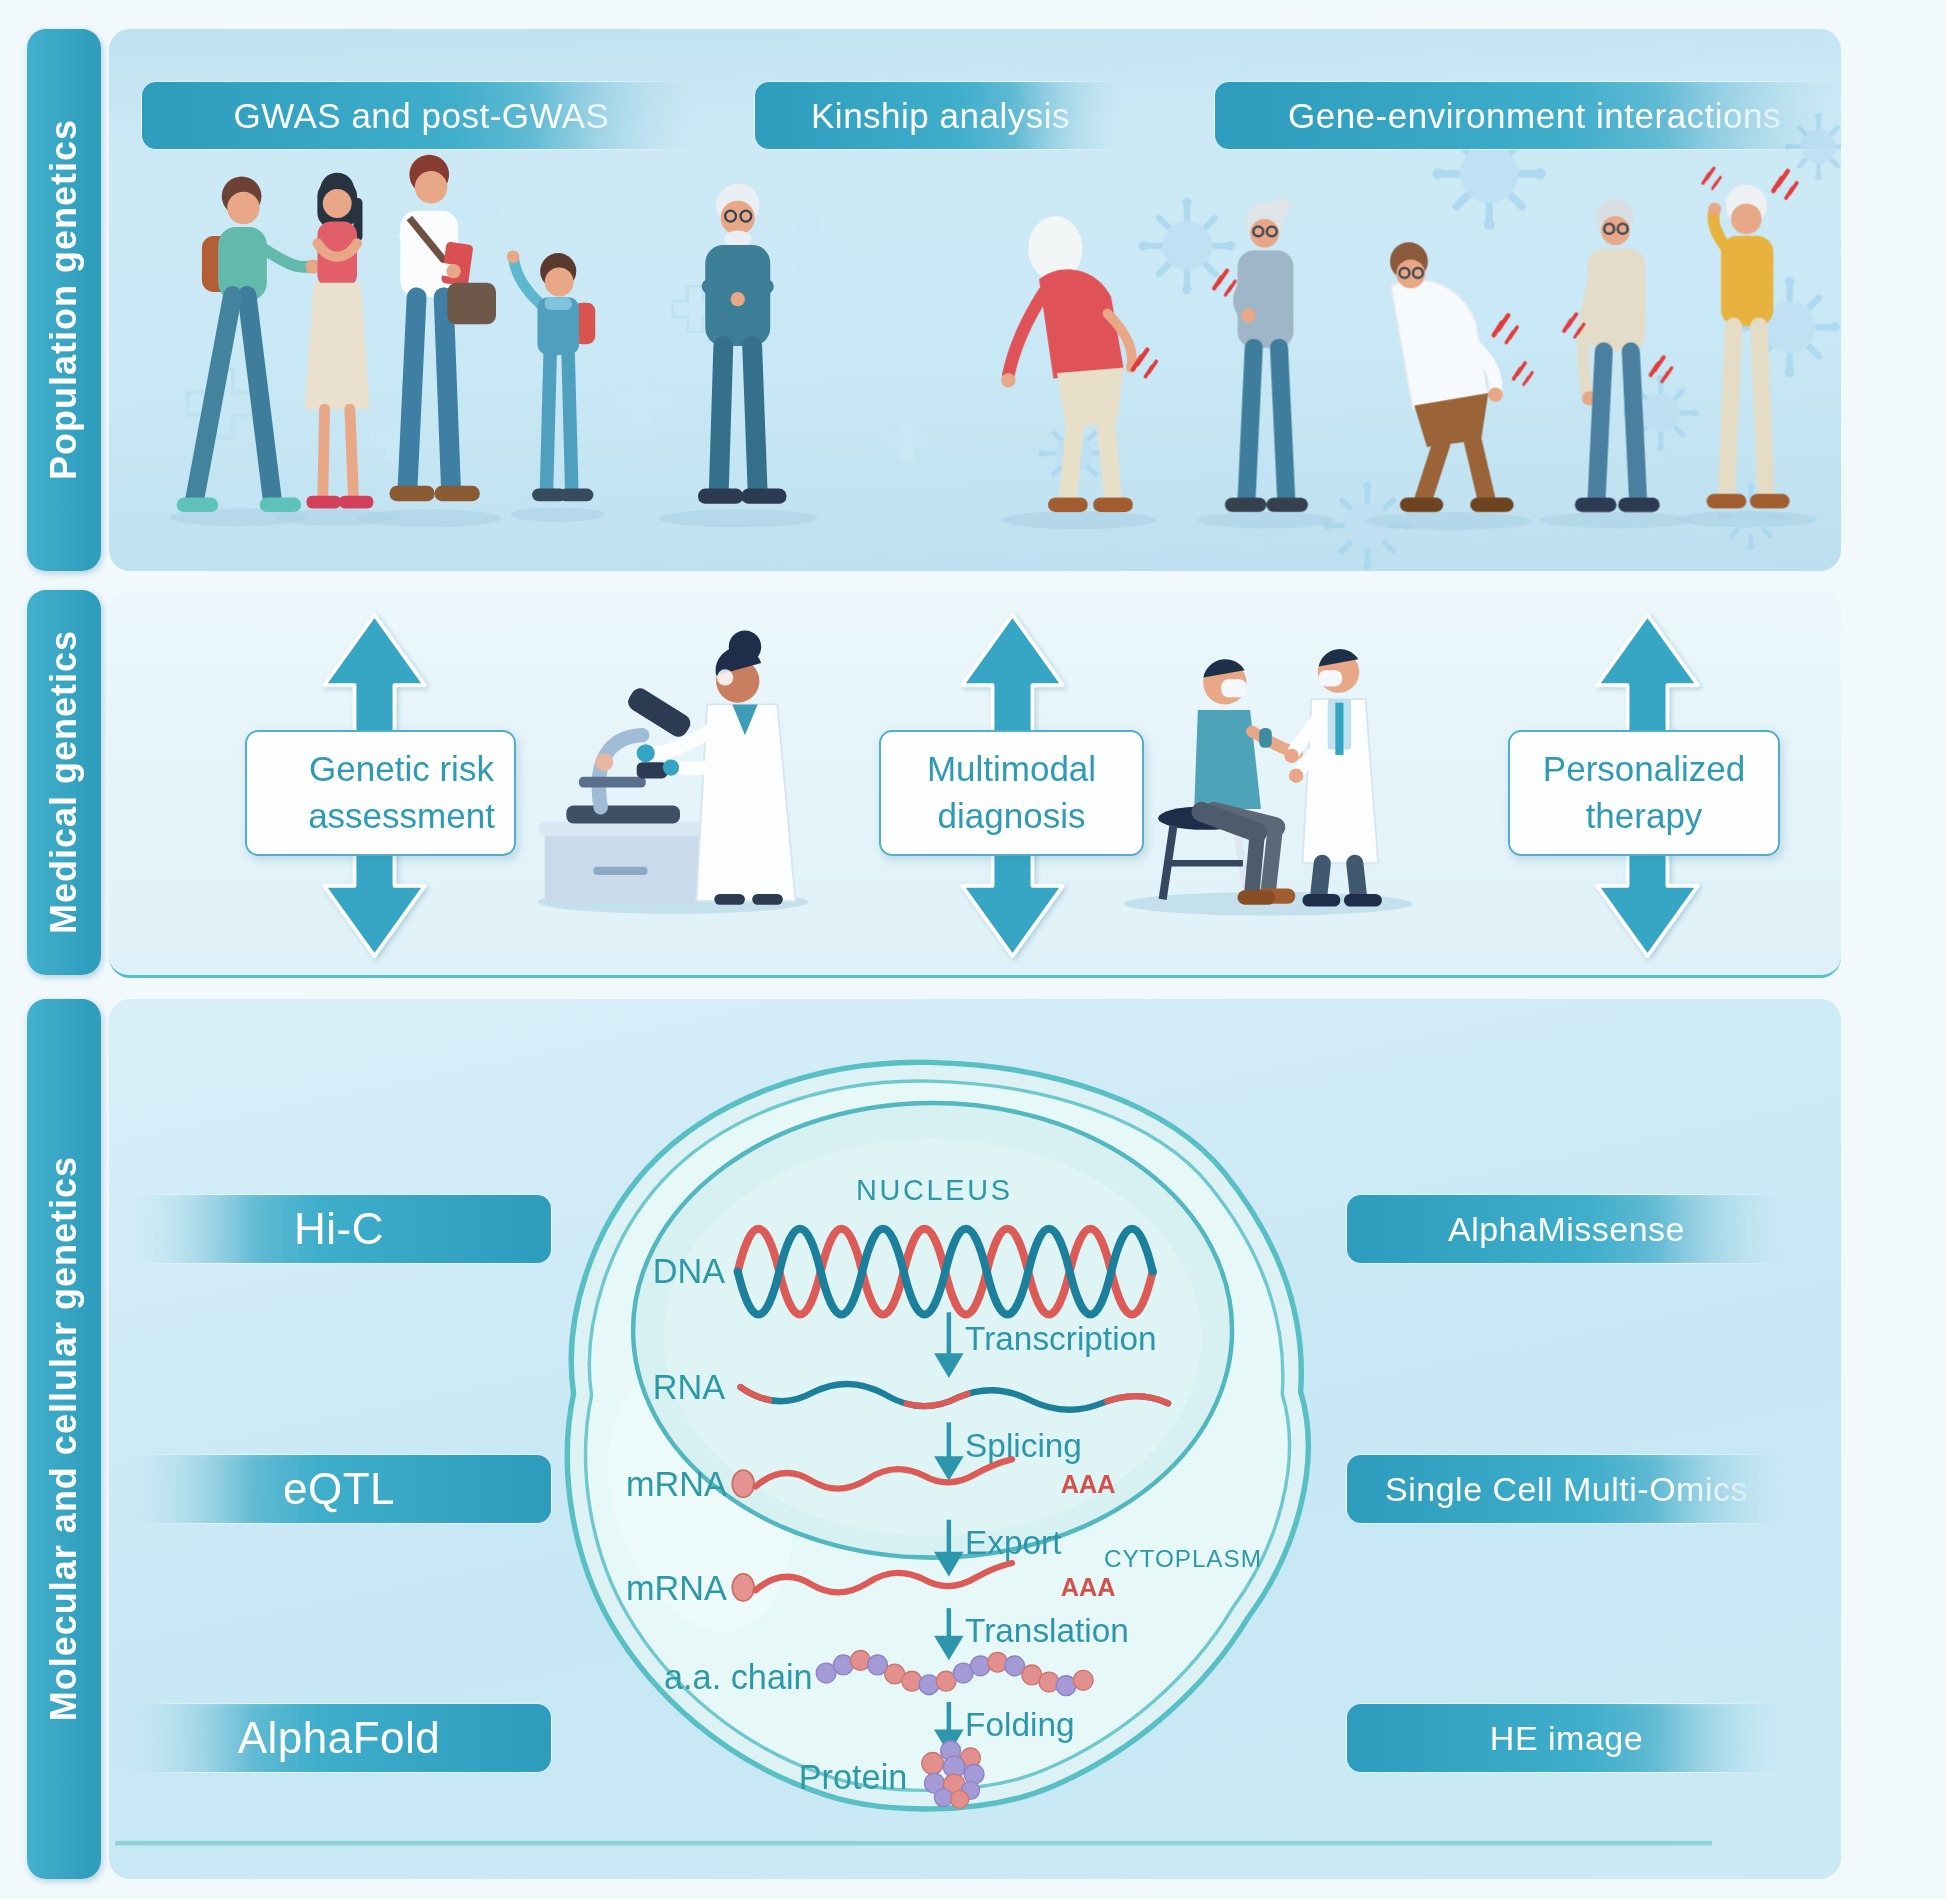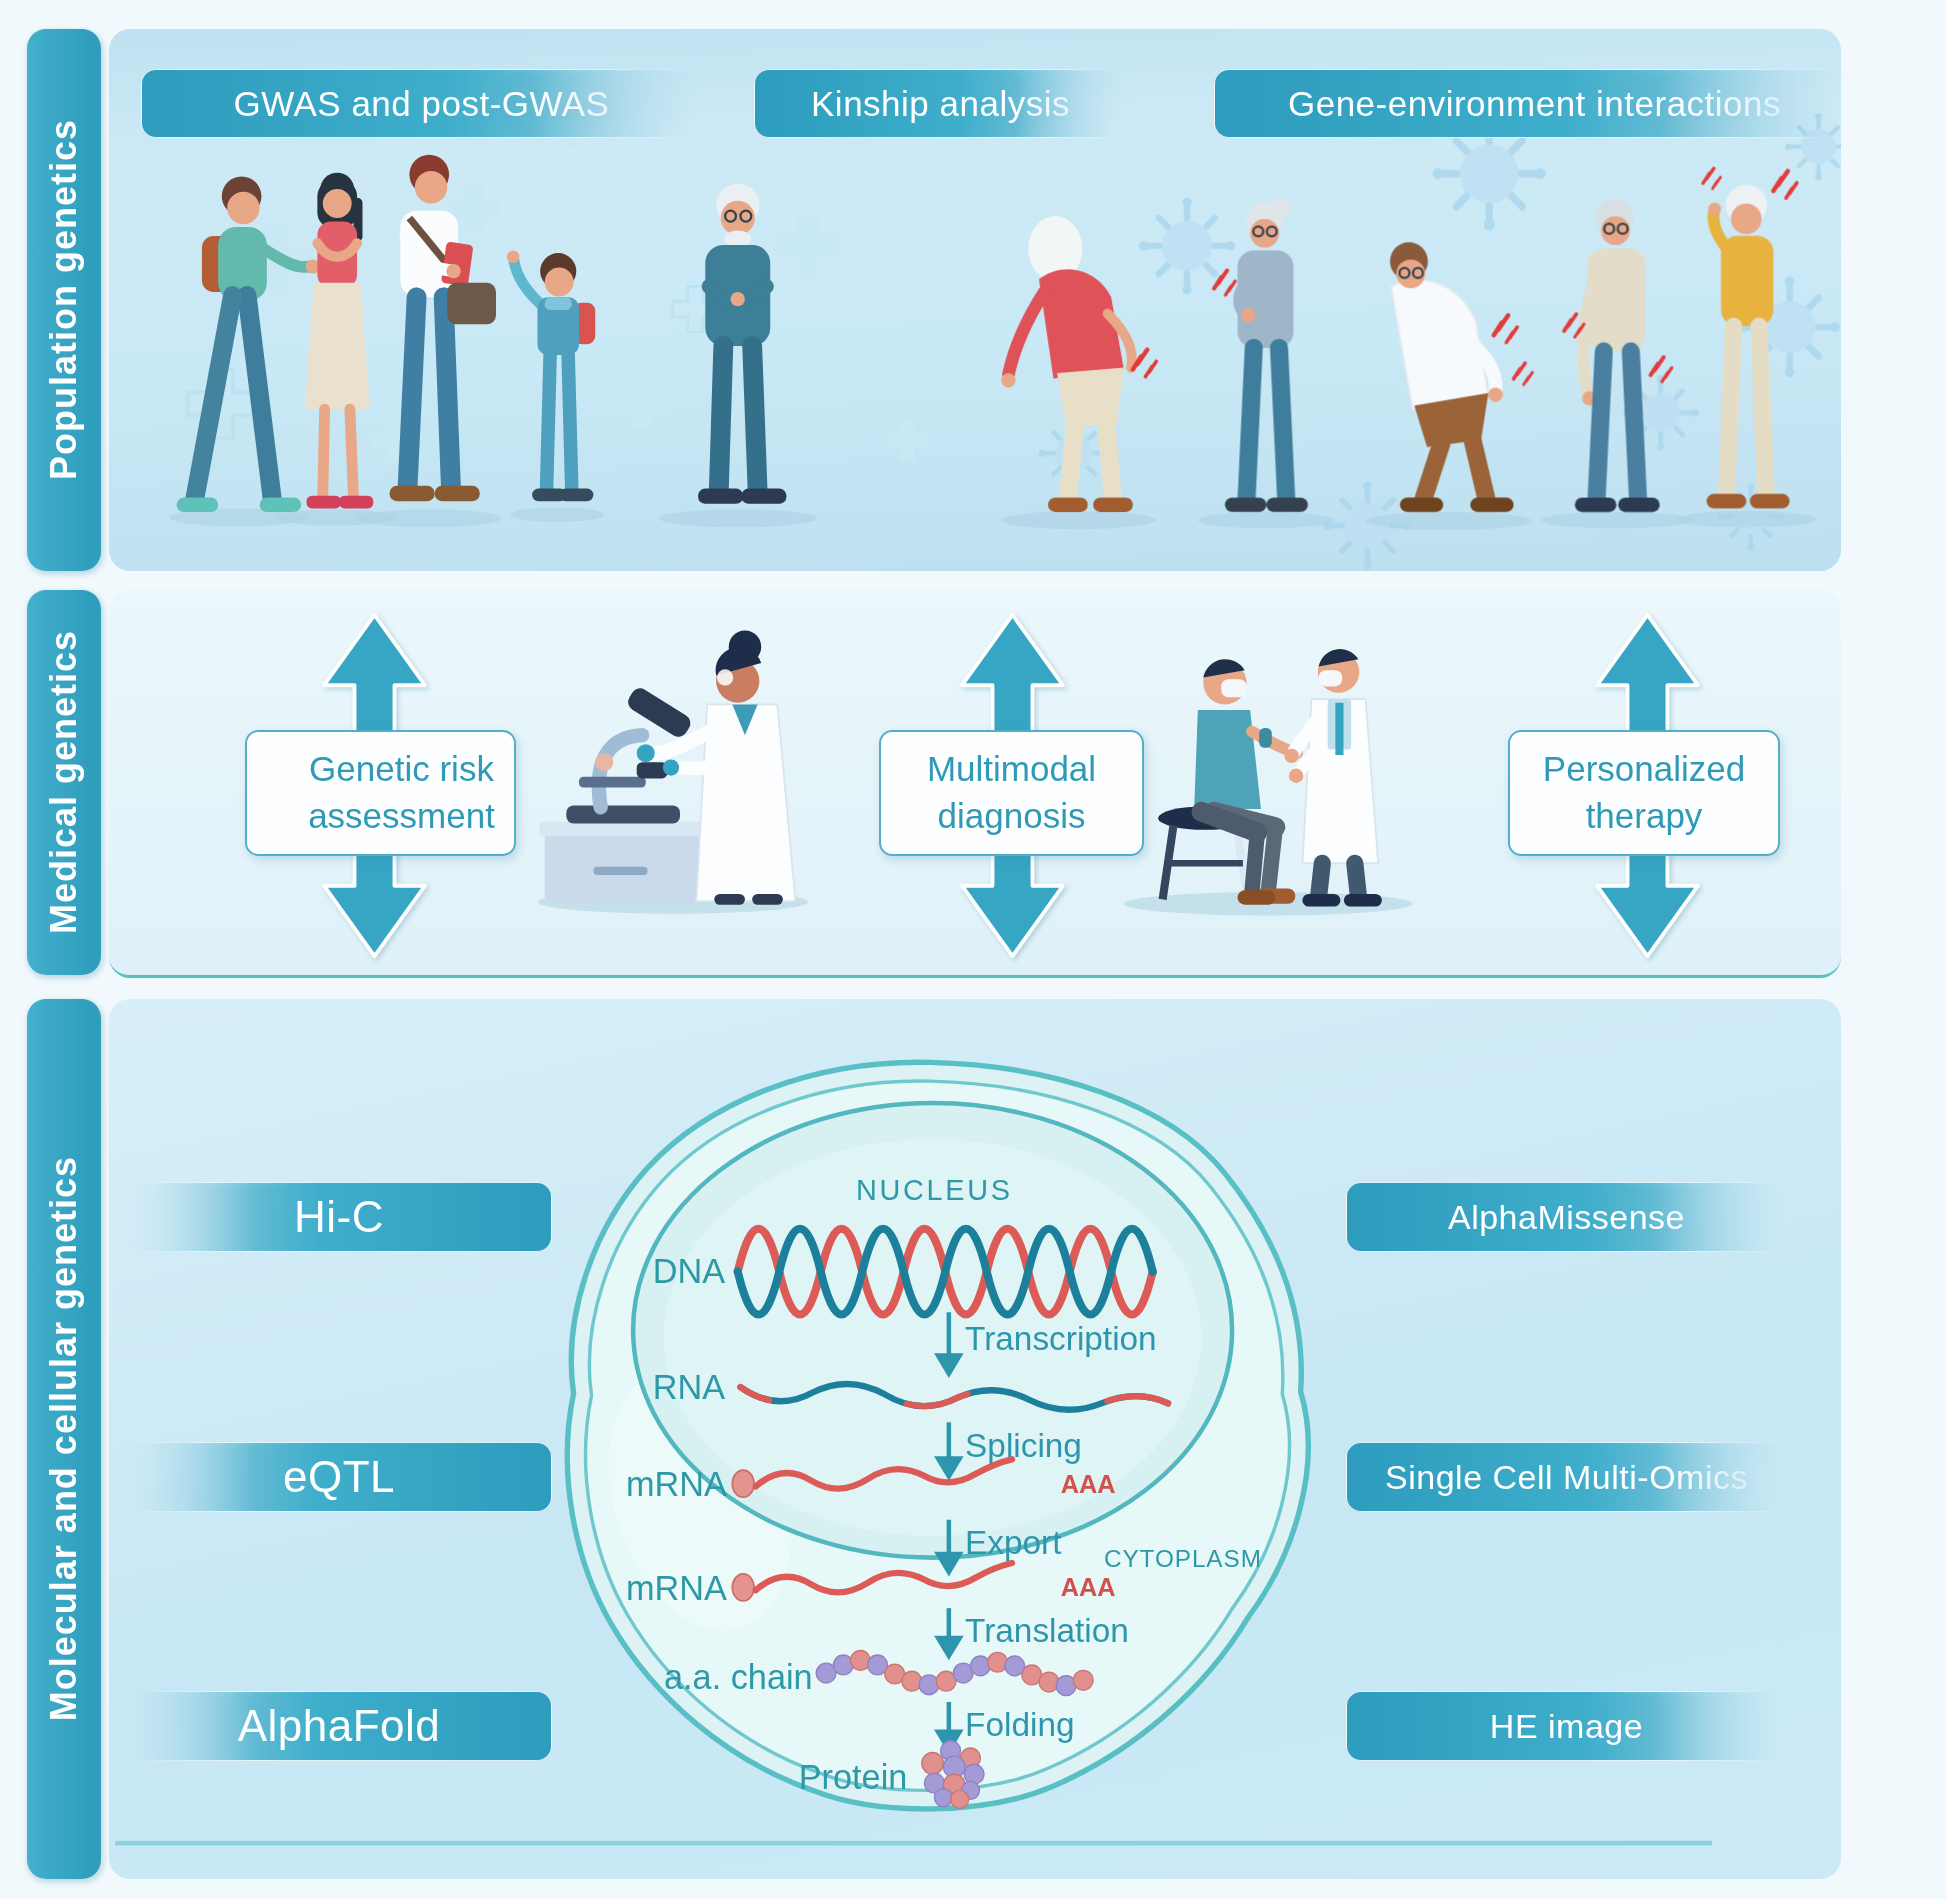--- a/index.html
+++ b/index.html
@@ -31,20 +31,21 @@
   #panel3 { top:999px; height:880px;
     background:linear-gradient(168deg,#D8EFF9 0%,#C7E7F4 55%,#CBEAF6 100%); }
   .art { position:absolute; inset:0; width:100%; height:100%; display:block; }
   
   .pill {
     position:absolute; height:67px; border-radius:15px;
     display:flex; align-items:center; justify-content:center;
     color:#FFFFFF; font-size:35px; letter-spacing:0.5px;
     border:1.9px solid rgba(255,255,255,.85);
     filter:drop-shadow(1.9px 3.8px 3.8px rgba(60,130,160,.28));
+    margin-top:12px;
   }
   .fade-r {
     background:linear-gradient(90deg,#2D9CBD 0%,#3FAECB 55%,rgba(120,205,225,.12) 100%);
     -webkit-mask-image:linear-gradient(90deg,#000 70%,transparent 99%);
             mask-image:linear-gradient(90deg,#000 70%,transparent 99%);
   }
   .fade-l {
     background:linear-gradient(270deg,#2D9CBD 0%,#3FAECB 55%,rgba(120,205,225,.12) 100%);
     -webkit-mask-image:linear-gradient(270deg,#000 70%,transparent 99%);
             mask-image:linear-gradient(270deg,#000 70%,transparent 99%);

